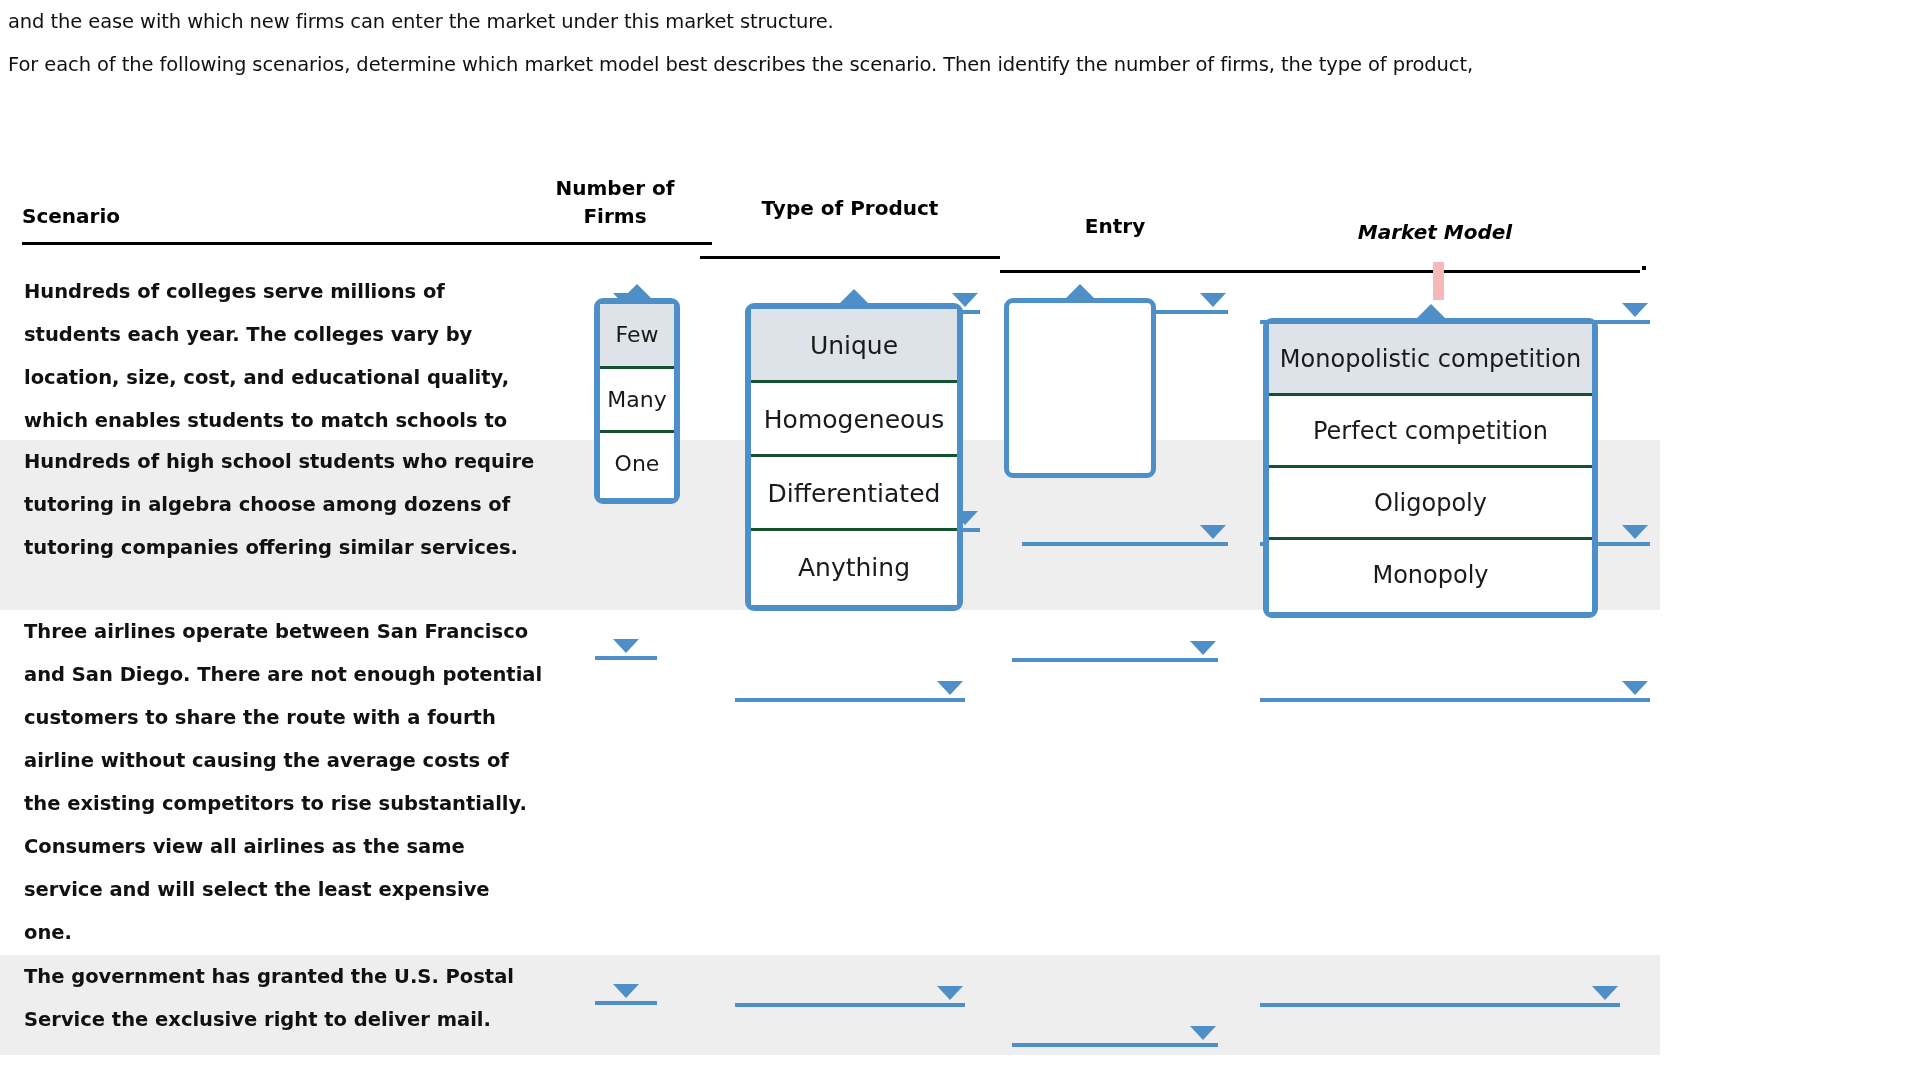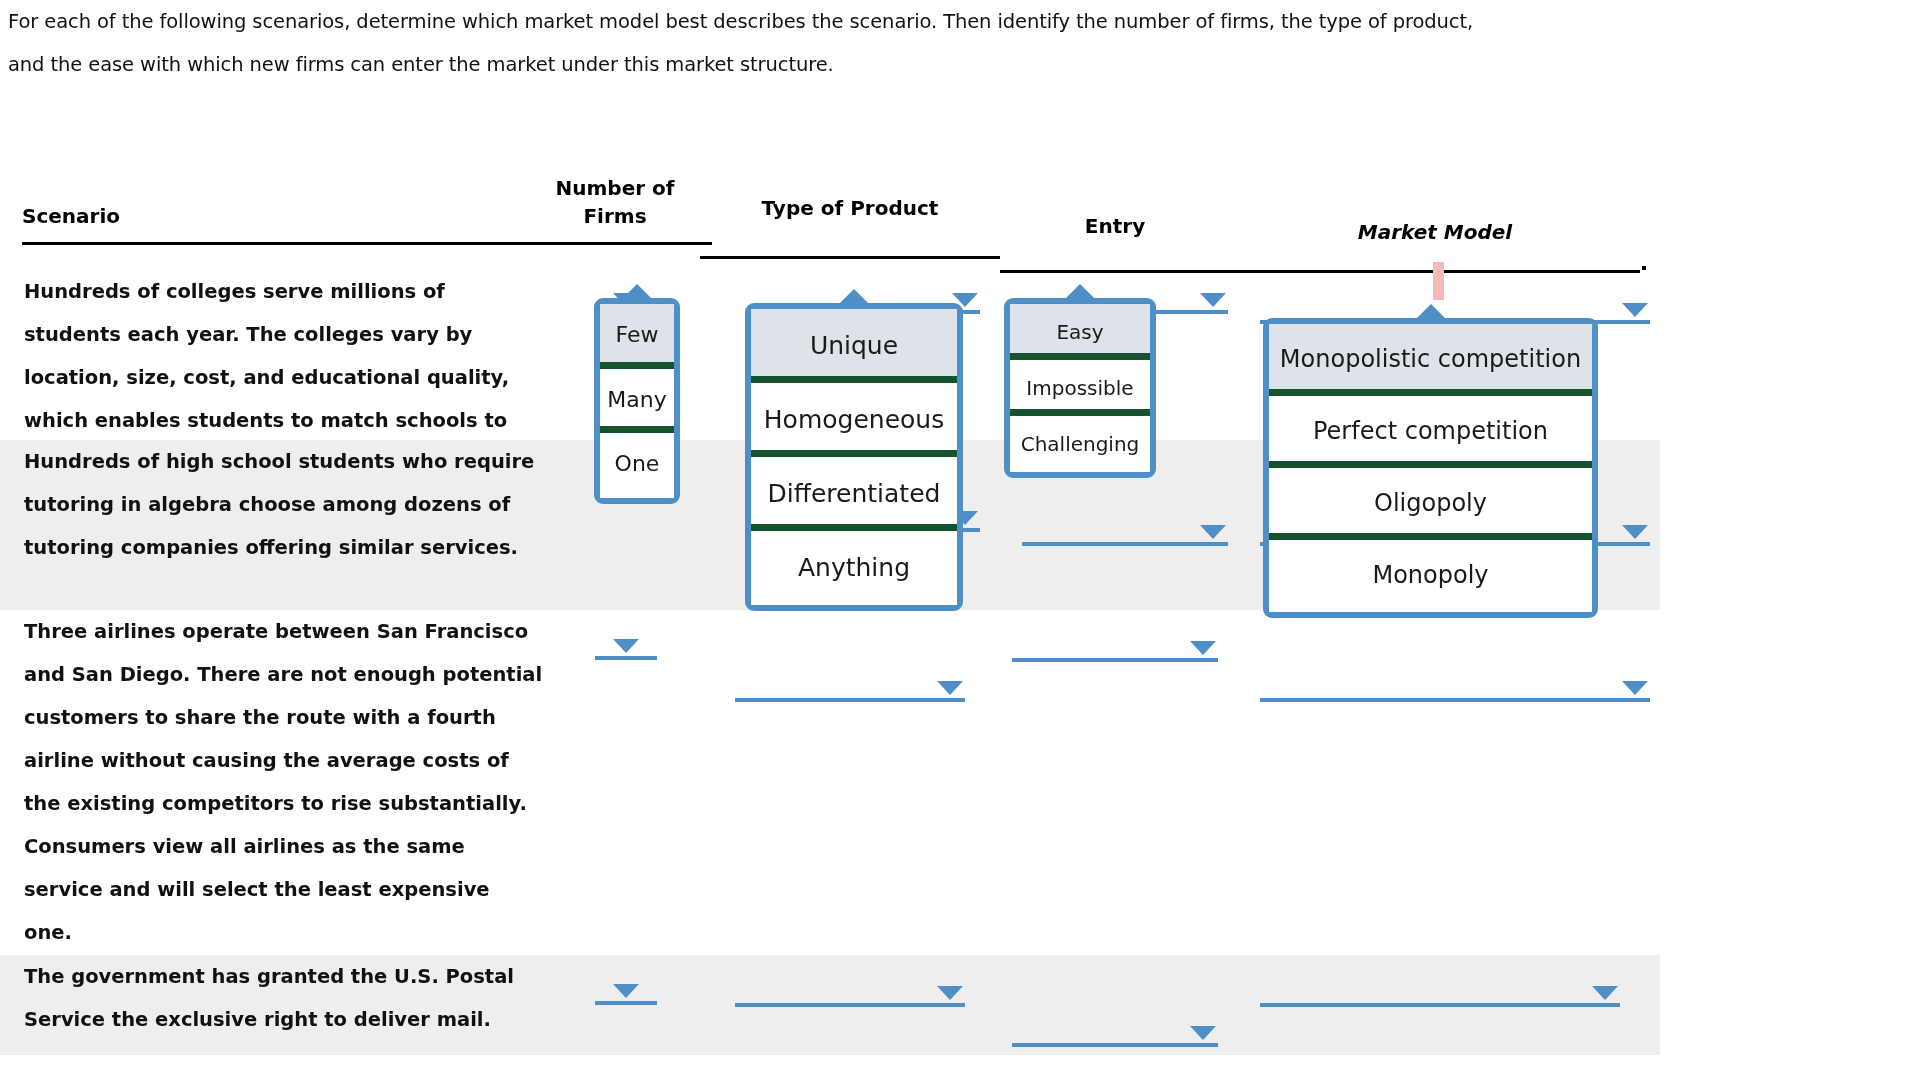--- a/index.html
+++ b/index.html
@@ -147,41 +147,41 @@
     position: relative;
     border: 1px solid #4e8fc8;
     box-sizing: border-box;
     overflow: hidden;
   }
   .menu .opt {
     box-sizing: border-box;
     text-align: center;
     color: #1a1a1a;
     background: #ffffff;
-    border-bottom: 7px solid #14532d;
+    border-bottom: 3px solid #14532d;
     white-space: nowrap;
   }
   .menu .opt:last-child { border-bottom: none; }
   .menu .opt.sel { background: #dde3e8; }
 
   
   .text-cursor {
     position: absolute;
     background: #f6b8b8;
     z-index: 45;
   }
 </style>
 </head>
 <body>
 
 <div id="root">
 
   <div class="prompt">
+    <div>and the ease with which new firms can enter the market under this market structure.</div>
     <div>For each of the following scenarios, determine which market model best describes the scenario. Then identify the number of firms, the type of product,</div>
-    <div>and the ease with which new firms can enter the market under this market structure.</div>
   </div>
 
   <div class="table">
 
     <div class="thead">
 
       <div class="th th-scenario">
         <span>Scenario</span>
         <span class="rule"></span>
       </div>
@@ -322,25 +322,20 @@
     <div class="inner" style="height:100%;">
       <div class="opt sel" style="height:25%;line-height:73px;font-size:25px;">Unique</div>
       <div class="opt" style="height:25%;line-height:73px;font-size:25px;text-align:center;">Homogeneous</div>
       <div class="opt" style="height:25%;line-height:73px;font-size:25px;">Differentiated</div>
       <div class="opt" style="height:25%;line-height:73px;font-size:25px;">Anything</div>
     </div>
   </div>
 
   <div class="menu" style="left:1004px;top:298px;width:152px;height:180px;">
     <span class="pointer" style="left:50%;margin-left:-16px;"></span>
-    <div class="inner" style="height:100%;">
-      <div class="opt sel" style="height:33.33%;line-height:56px;font-size:20px;">Easy</div>
-      <div class="opt" style="height:33.33%;line-height:56px;font-size:20px;">Impossible</div>
-      <div class="opt" style="height:33.33%;line-height:56px;font-size:20px;">Challenging</div>
-    </div>
   </div>
 
   <div class="menu" style="left:1263px;top:318px;width:335px;height:300px;">
     <span class="pointer" style="left:50%;margin-left:-16px;"></span>
     <div class="inner" style="height:100%;">
       <div class="opt sel" style="height:25%;line-height:71px;font-size:24px;">Monopolistic competition</div>
       <div class="opt" style="height:25%;line-height:71px;font-size:24px;">Perfect competition</div>
       <div class="opt" style="height:25%;line-height:71px;font-size:24px;">Oligopoly</div>
       <div class="opt" style="height:25%;line-height:71px;font-size:24px;">Monopoly</div>
     </div>

